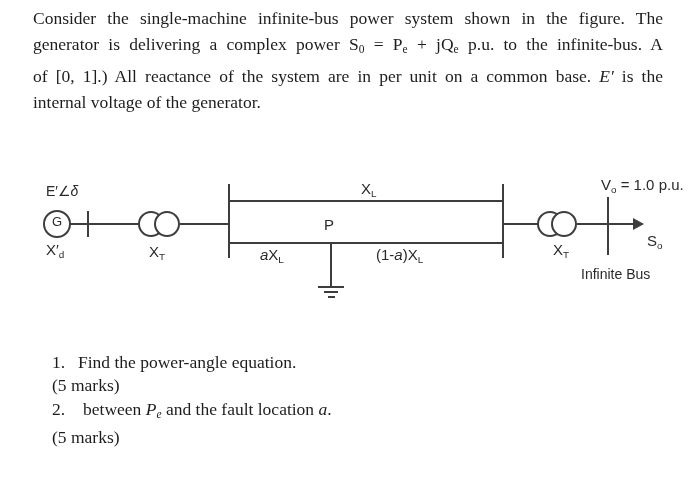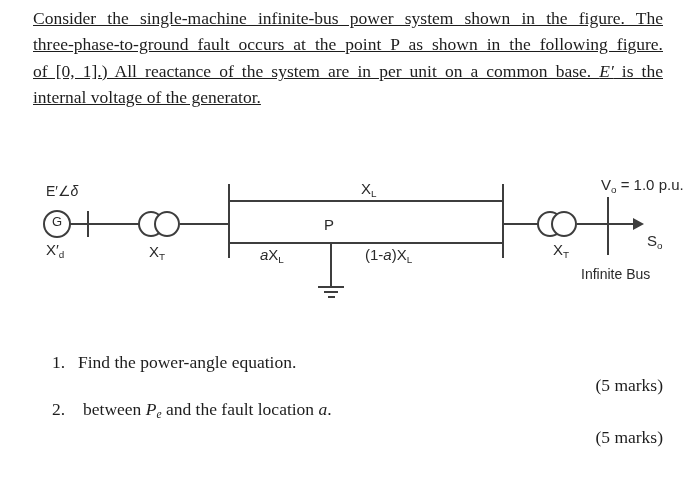--- a/index.html
+++ b/index.html
@@ -1,50 +1,50 @@
 <!DOCTYPE html>
 <html><head>
 <meta charset="utf-8">
 <style>
   html,body{margin:0;padding:0;background:#ffffff;}
   .screen{position:relative;width:692px;height:491px;background:#ffffff;overflow:hidden;
           font-family:"Liberation Serif", serif;color:#1d1d1d;}
 
   
   .statement{position:absolute;left:33px;top:5px;width:630px;font-size:17.5px;line-height:26.4px;}
-  .s-line{white-space:nowrap;text-decoration:underline;}
+  .s-line{white-space:nowrap;}
   .s-line.just{white-space:normal;text-align:justify;text-align-last:justify;}
   .seg-sub{font-size:0.66em;vertical-align:-0.28em;}
 
   
   .diagram{position:absolute;left:0;top:0;width:692px;height:330px;
            font-family:"Liberation Sans", sans-serif;color:#2a2a2a;}
   .hline,.vline{position:absolute;background:#3d3d3d;}
   .circle{position:absolute;border:2px solid #3d3d3d;border-radius:50%;box-sizing:border-box;background:#fff;}
   .dlabel{position:absolute;font-size:15px;white-space:nowrap;}
   .arrowhead{position:absolute;width:0;height:0;border-left:11px solid #3d3d3d;
              border-top:6px solid transparent;border-bottom:6px solid transparent;}
   .gen-letter{position:absolute;left:44px;top:214px;width:26px;text-align:center;font-size:13px;}
 
   
   .questions{position:absolute;left:52px;top:351px;width:611px;font-size:17.5px;line-height:23.4px;}
   .q-line{position:relative;padding-left:26px;}
   .q-num{position:absolute;left:0;top:0;}
   .q-just{text-align:justify;text-align-last:justify;}
   .q-cont{padding-left:31px;}
-  .marks{text-align:right;}
+  .marks{}
 </style>
 </head>
 <body>
 
 <div class="screen">
 
   <div class="statement">
     <div class="s-line just"><span>Consider the single-machine infinite-bus power system shown in the figure. The</span></div>
-    <div class="s-line just"><span>three-phase-to-ground fault occurs at the point P as shown in the following figure.</span></div>
+    <div class="s-line just"><span>generator is delivering a complex power S</span><span class="seg-sub">0</span><span> = P</span><span class="seg-sub">e</span><span> + jQ</span><span class="seg-sub">e</span><span>  p.u. to the infinite-bus. A</span></div>
     <div class="s-line just"><span>of [0,  1].) All reactance of the system are in per unit on a common base. </span><span style="font-style: italic;">E′</span><span> is the</span></div>
     <div class="s-line"><span>internal voltage of the generator.</span></div>
   </div>
 
   <div class="diagram">
 
     <div class="dlabel" style="left:46px;top:183px;font-size:14px;"><span>E′∠</span><span style="font-style: italic;">δ</span></div>
     <div class="circle" style="left:43px;top:210px;width:28px;height:28px;"></div>
     <div class="gen-letter">G</div>
     <div class="dlabel" style="left:46px;top:241px;"><span>X′</span><span class="seg-sub">d</span></div>
@@ -57,21 +57,21 @@
     <div class="dlabel" style="left:149px;top:243px;"><span>X</span><span class="seg-sub">T</span></div>
     <div class="hline" style="left:180px;top:223px;width:49px;height:2px;"></div>
 
     <div class="vline" style="left:228px;top:184px;width:2px;height:74px;"></div>
 
     <div class="hline" style="left:228px;top:200px;width:276px;height:2px;"></div>
     <div class="hline" style="left:228px;top:242px;width:276px;height:2px;"></div>
     <div class="dlabel" style="left:361px;top:180px;"><span>X</span><span class="seg-sub">L</span></div>
     <div class="dlabel" style="left:324px;top:216px;">P</div>
     <div class="dlabel" style="left:260px;top:246px;text-align:center;"><span style="font-style: italic;">a</span><span>X</span><span class="seg-sub">L</span></div>
-    <div class="dlabel" style="left:365px;top:246px;"><span>(1-</span><span style="font-style: italic;">a</span><span>)X</span><span class="seg-sub">L</span></div>
+    <div class="dlabel" style="left:376px;top:246px;"><span>(1-</span><span style="font-style: italic;">a</span><span>)X</span><span class="seg-sub">L</span></div>
 
     <div class="vline" style="left:330px;top:243px;width:2px;height:43px;"></div>
     <div class="hline" style="left:318px;top:286px;width:26px;height:2px;"></div>
     <div class="hline" style="left:324px;top:291px;width:14px;height:2px;"></div>
     <div class="hline" style="left:328px;top:296px;width:7px;height:2px;"></div>
 
     <div class="vline" style="left:502px;top:184px;width:2px;height:74px;"></div>
     <div class="hline" style="left:504px;top:223px;width:34px;height:2px;"></div>
 
     <div class="circle" style="left:537px;top:211px;width:26px;height:26px;"></div>

